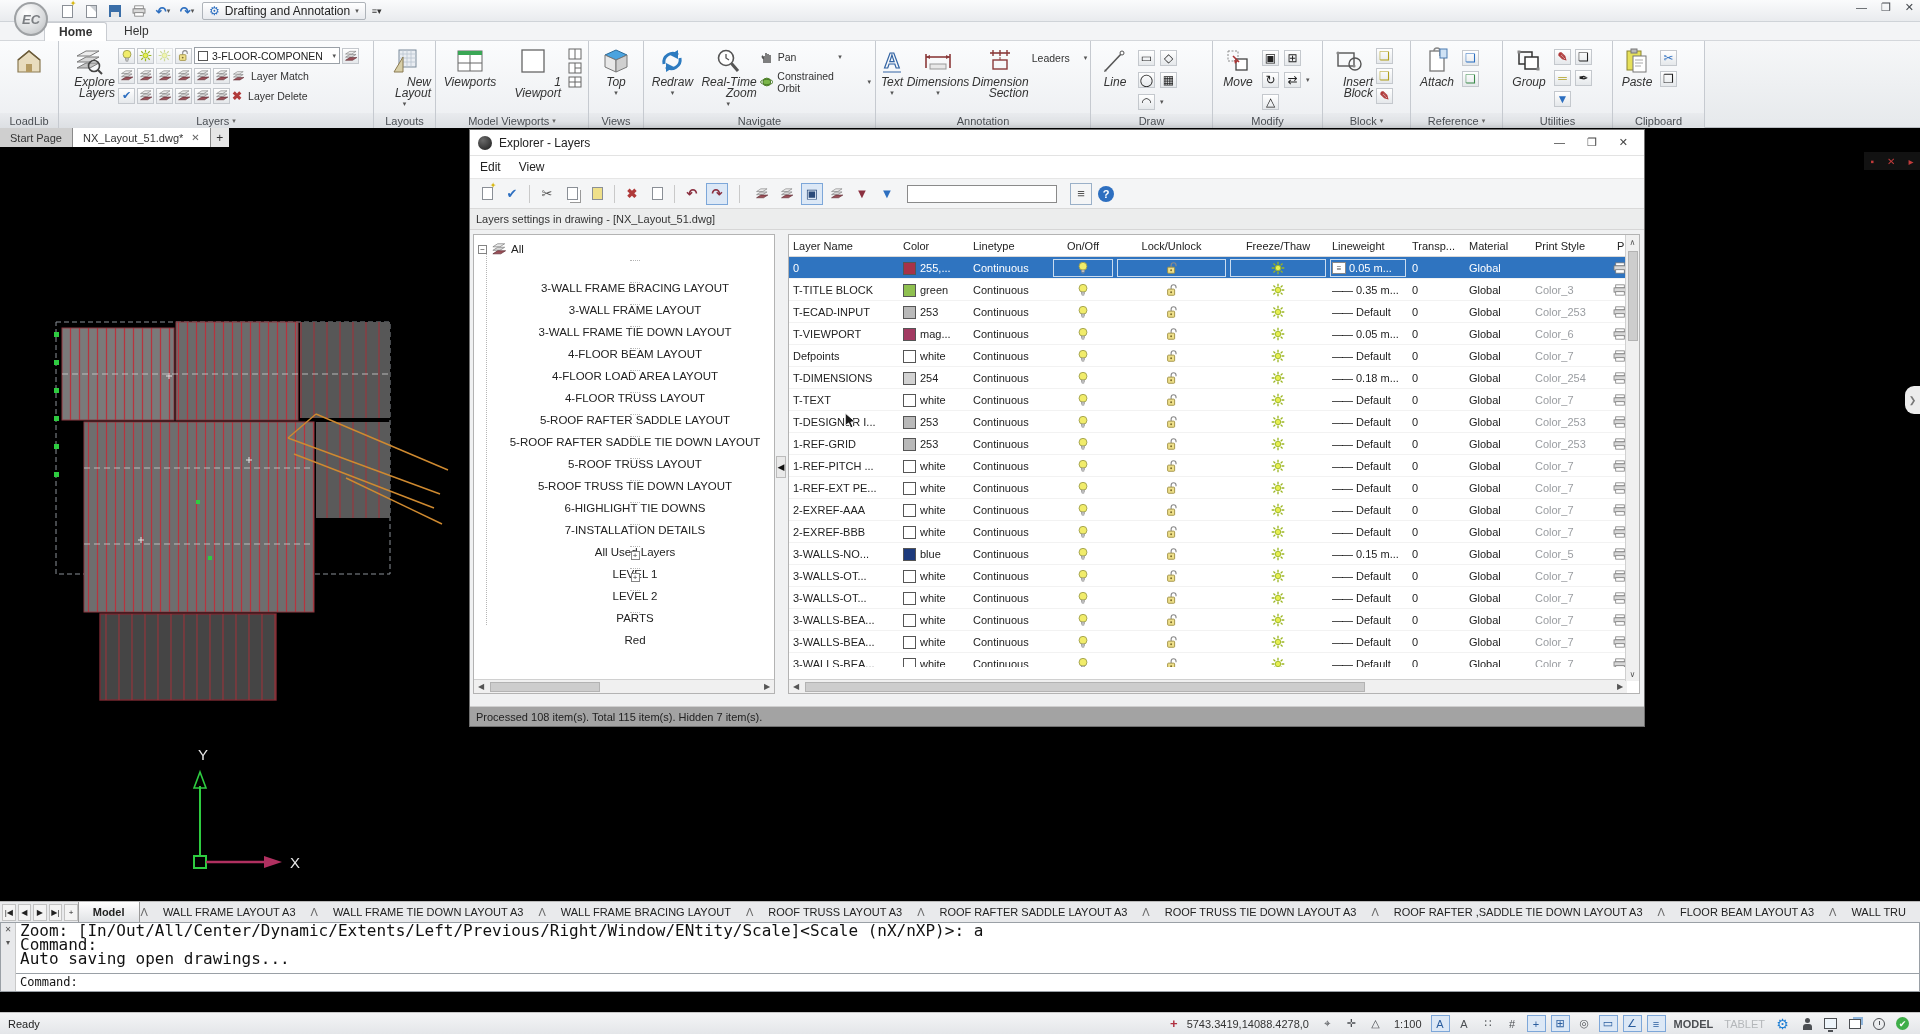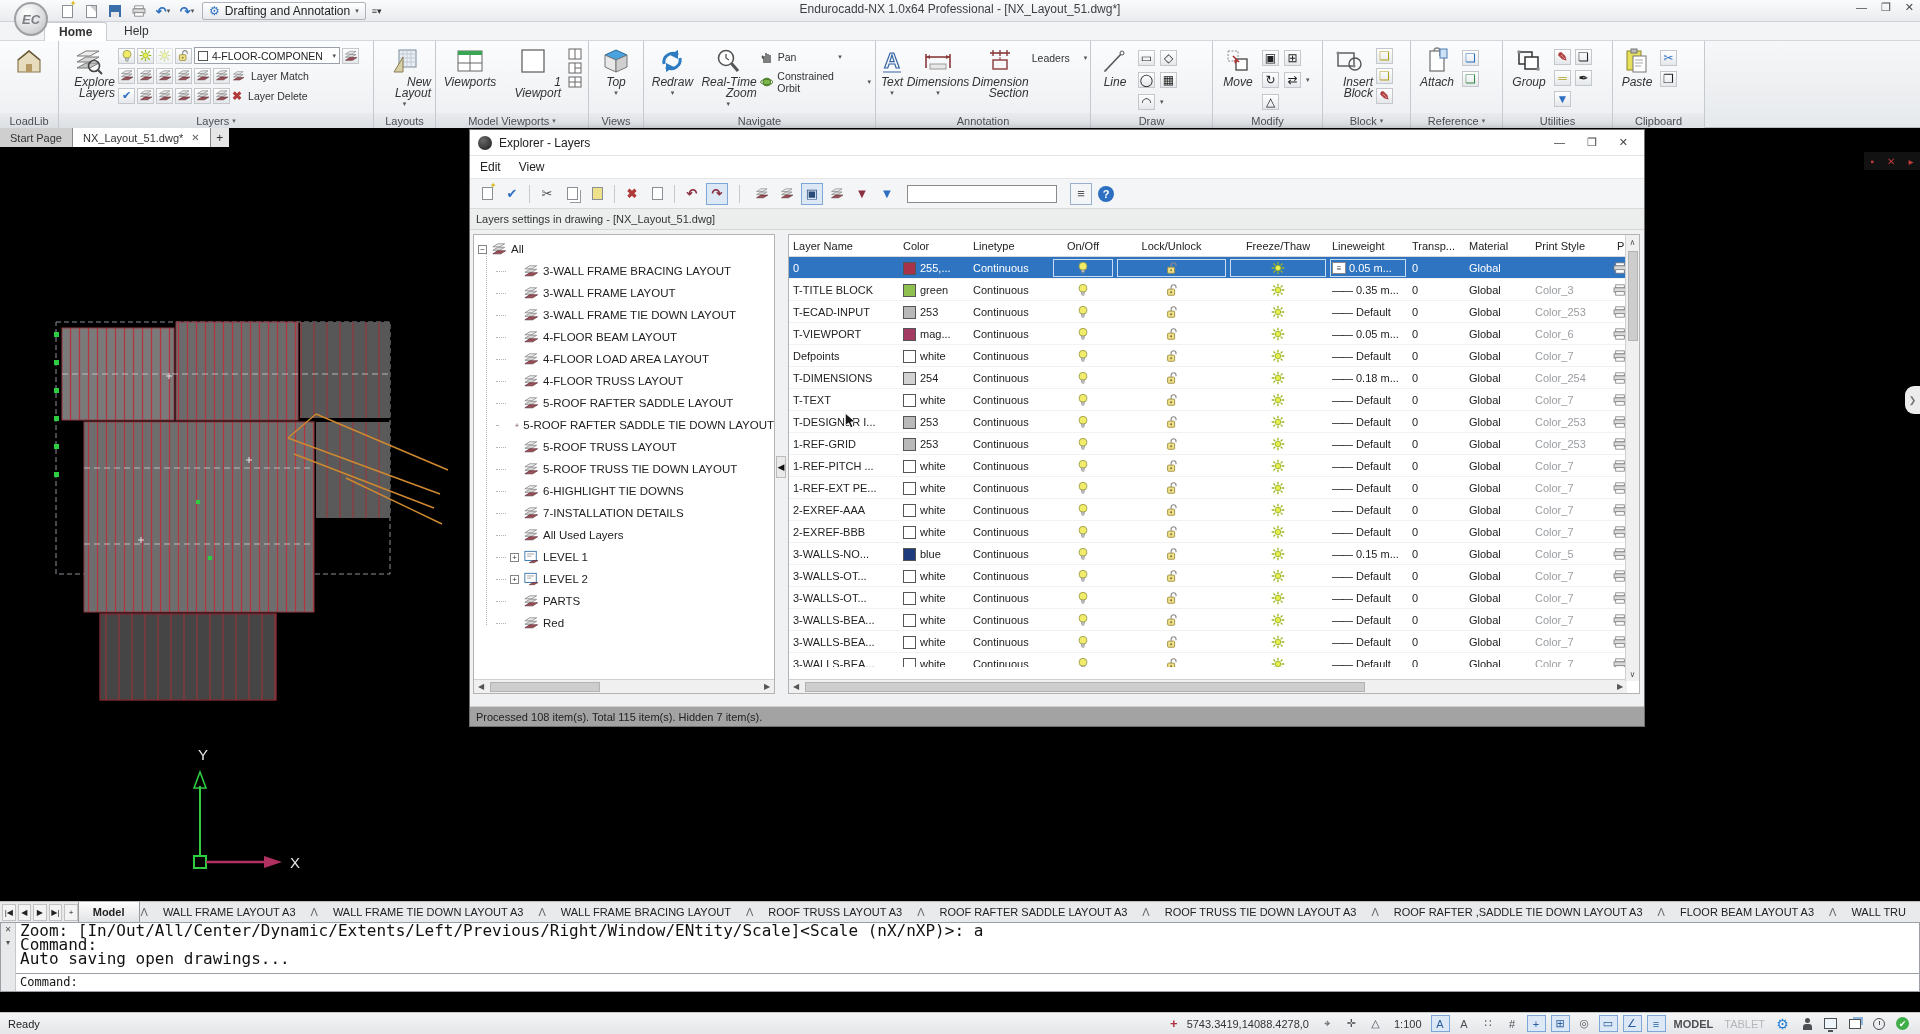--- a/index.html
+++ b/index.html
@@ -78,21 +78,21 @@
   .help-circle { width:16px; height:16px; border-radius:50%; background:#2d6fc0; color:#fff; font-size:11px; font-weight:bold; display:flex; align-items:center; justify-content:center; }
   #dlg-settings-label { height:21px; background:#eceded; border-bottom:1px solid #d6d6d6; display:flex; align-items:center; padding:0 6px; font-size:11px; color:#333; }
   #dlg-body { position:relative; height:472px; }
 
   
   #tree-panel { position:absolute; left:3px; top:4px; width:302px; height:460px; background:#fff; border:1px solid #b3b3b3; overflow:hidden; }
   #tree-list { position:relative; padding:3px 0 0 4px; }
   .tree-item { height:22px; display:flex; align-items:center; gap:4px; font-size:11.5px; white-space:nowrap; }
   .tree-item .expander { width:9px; height:9px; border:1px solid #848484; background:#fff; font-size:8px; line-height:7px; text-align:center; color:#333; flex:0 0 9px; }
   .tree-item .expander.hidden { visibility:hidden; }
-  .tree-item.ind { padding-left:18px; }
+  .tree-item.ind { padding-left:18px;flex-direction:column; }
   .tree-item.ind::before { content:""; width:10px; border-top:1px dotted #b5b5b5; }
   #tree-guide { position:absolute; left:12px; top:16px; height:374px; border-left:1px dotted #b5b5b5; }
   #tree-hscroll { position:absolute; left:0; bottom:0; width:300px; height:14px; background:#f0f0f0; border-top:1px solid #d0d0d0; display:flex; align-items:center; }
   .sb-arrow { width:14px; height:14px; font-size:8px; color:#555; display:flex; align-items:center; justify-content:center; }
   #tree-thumb { width:110px; height:10px; background:#cdcdcd; border:1px solid #b3b3b3; margin-left:2px; }
   #tree-hspacer { flex:1; }
   #split-arrow { position:absolute; left:306px; top:226px; color:#111; background:#e9e9e9; width:10px; height:22px; font-size:9px; display:flex; align-items:center; justify-content:center; border:1px solid #bbb; }
 
   
   #table-panel { position:absolute; left:318px; top:4px; width:852px; height:460px; background:#fff; border:1px solid #b3b3b3; overflow:hidden; }
@@ -226,21 +226,20 @@
         <span class="undo-g">↷</span>
         <span class="mini-caret">▾</span>
       </span>
     <span id="workspace-box">
       <span class="gear-glyph">⚙</span>
       <span>Drafting and Annotation</span>
       <span class="mini-caret">▾</span>
     </span>
     <span class="mini-caret" style="font-size:9px;color:#333;">≡▾</span>
   </div>
-  <div id="title-text">Endurocadd-NX 1.0x64 Professional  - [NX_Layout_51.dwg*]</div>
   <div id="win-controls">
     <span>—</span>
     <span>❐</span>
     <span>✕</span>
   </div>
 </div>
 
 <div id="tabrow">
   <div class="mtab active" style="left:44px">Home</div>
   <div class="mtab" style="left:110px">Help</div>
@@ -296,21 +295,21 @@
                 <use href="#sym-sun"></use>
               </svg>
             </span>
           <span class="mini">
               <svg class="cicon" width="13" height="13">
                 <use href="#sym-lock"></use>
               </svg>
             </span>
           <span id="layer-combo">
             <span class="sw"></span>
-            <span style="flex:1;overflow:hidden;white-space:nowrap">4-FLOOR-COMPONEN</span>
+            <span style="flex:1;overflow:hidden;white-space:nowrap">3-FLOOR-COMPONEN</span>
             <span class="mini-caret">▾</span>
           </span>
           <span class="mini">
               <svg class="cicon" width="14" height="14">
                 <use href="#sym-layers"></use>
               </svg>
             </span>
         </div>
         <div class="lrow">
           <span class="mini">

